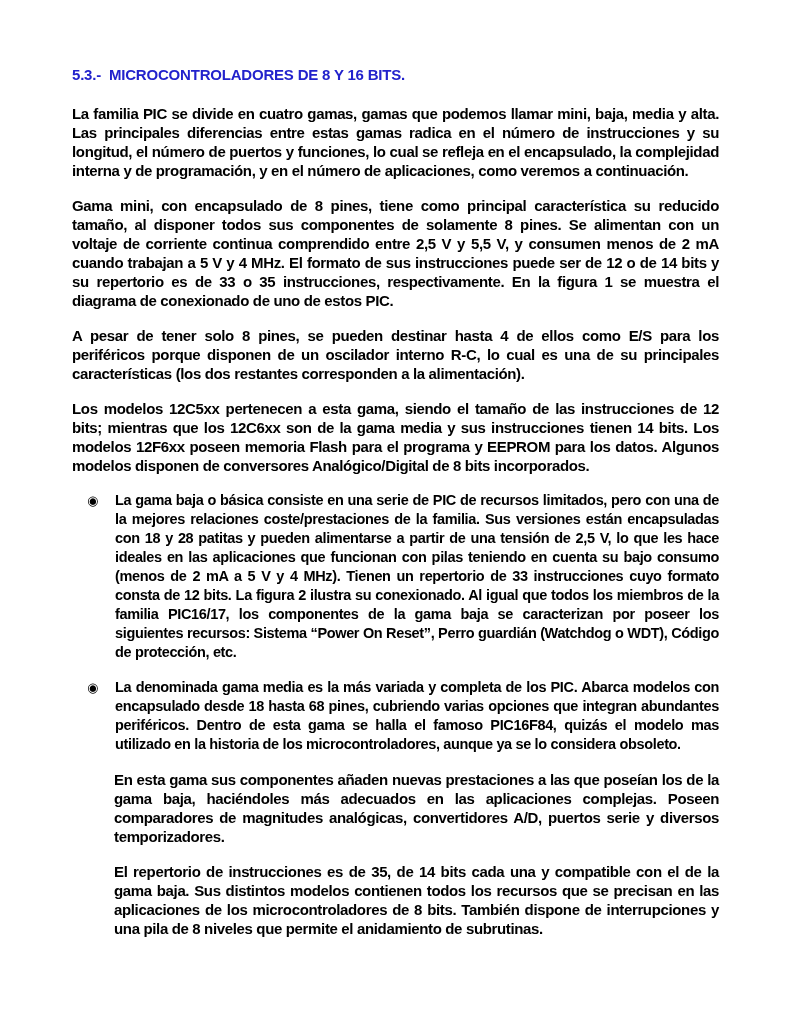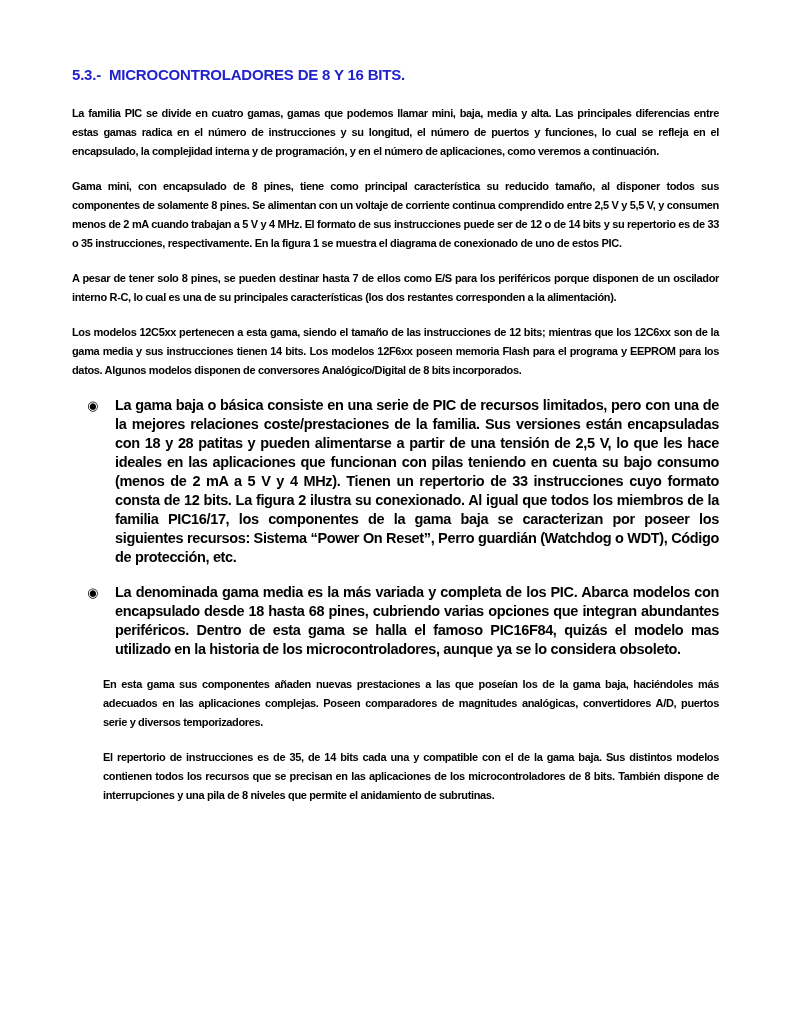--- a/index.html
+++ b/index.html
@@ -19,21 +19,21 @@
     overflow: hidden;
   }
   .heading {
     font-size: 15px;
     font-weight: 700;
     letter-spacing: -0.2px;
     margin: 0 0 21px 0;
     white-space: pre-wrap;
   }
   .para {
-    font-size: 11px;
+    font-size: 15px;
     font-weight: 700;
     letter-spacing: -0.35px;
     line-height: 19px;
     text-align: justify;
     margin: 0 0 16px 0;
   }
   .para.extra-gap {
   }
   .bullet-item {
     position: relative;
@@ -46,35 +46,35 @@
   }
   .bullet-glyph {
     position: absolute;
     left: -28px;
     top: 0;
     font-family: "DejaVu Sans", sans-serif;
     font-size: 13px;
     font-weight: 400;
   }
   .indented {
-    margin-left: 31px;
+    margin-left: 42px;
   }
 </style>
 </head>
 <body>
 
 <div class="page">
 
   <h1 class="heading" style="color: rgb(34, 34, 204);">5.3.-  MICROCONTROLADORES DE 8 Y 16 BITS.</h1>
 
   <p class="para">La familia PIC se divide en cuatro gamas, gamas que podemos llamar mini, baja, media y alta. Las principales diferencias entre estas gamas radica en el número de instrucciones y su longitud, el número de puertos y funciones, lo cual se refleja en el encapsulado, la complejidad interna y de programación, y en el número de aplicaciones, como veremos a continuación.</p>
 
   <p class="para">Gama mini, con encapsulado de 8 pines, tiene como principal característica su reducido tamaño, al disponer todos sus componentes de solamente 8 pines. Se alimentan con un voltaje de corriente continua comprendido entre 2,5 V y 5,5 V, y consumen menos de 2 mA cuando trabajan a 5 V y 4 MHz. El formato de sus instrucciones puede ser de 12 o de 14 bits y su repertorio es de 33 o 35 instrucciones, respectivamente. En la figura 1 se muestra el diagrama de conexionado de uno de estos PIC.</p>
 
-  <p class="para">A pesar de tener solo 8 pines, se pueden destinar hasta 7 de ellos como E/S para los periféricos porque disponen de un oscilador interno R-C, lo cual es una de su principales características (los dos restantes corresponden a la alimentación).</p>
+  <p class="para">A pesar de tener solo 8 pines, se pueden destinar hasta 4 de ellos como E/S para los periféricos porque disponen de un oscilador interno R-C, lo cual es una de su principales características (los dos restantes corresponden a la alimentación).</p>
 
   <p class="para extra-gap">Los modelos 12C5xx pertenecen a esta gama, siendo el tamaño de las instrucciones de 12 bits; mientras que los 12C6xx son de la gama media y sus instrucciones tienen 14 bits. Los modelos 12F6xx poseen memoria Flash para el programa y EEPROM para los datos. Algunos modelos disponen de conversores Analógico/Digital de 8 bits incorporados.</p>
 
   <div class="bullet-item">
     <span class="bullet-glyph">◉</span>
     <span>La gama baja o básica consiste en una serie de PIC de recursos limitados, pero con una de la mejores relaciones coste/prestaciones de la familia. Sus versiones están encapsuladas con 18 y 28 patitas y pueden alimentarse a partir de una tensión de 2,5 V, lo que les hace ideales en las aplicaciones que funcionan con pilas teniendo en cuenta su bajo consumo (menos de 2 mA a 5 V y 4 MHz). Tienen un repertorio de 33 instrucciones cuyo formato consta de 12 bits. La figura 2 ilustra su conexionado. Al igual que todos los miembros de la familia PIC16/17, los componentes de la gama baja se caracterizan por poseer los siguientes recursos: Sistema “Power On Reset”, Perro guardián (Watchdog o WDT), Código de protección, etc.</span>
   </div>
 
   <div class="bullet-item">
     <span class="bullet-glyph">◉</span>

